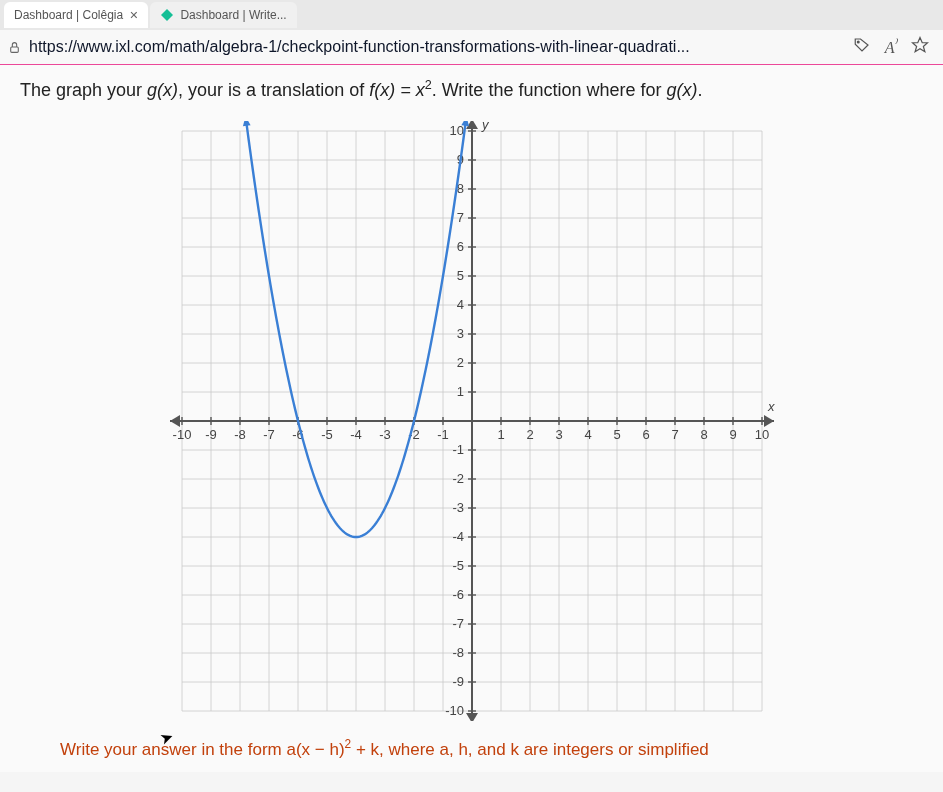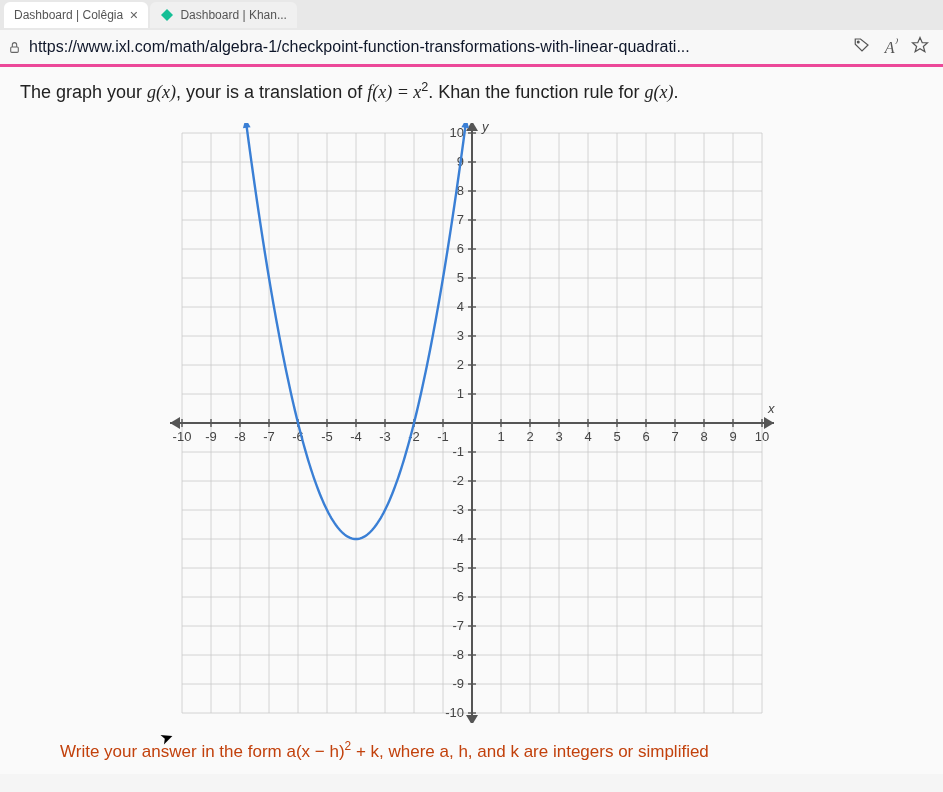--- a/index.html
+++ b/index.html
@@ -6,21 +6,21 @@
     body {
       font-family: Arial, sans-serif;
       background: #f5f5f5;
       width: 943px;
       height: 792px;
       overflow: hidden;
       position: relative;
     }
     .browser-chrome {
       background: #e8e8e8;
-      border-bottom: 3px solid #ec4899;
+      border-bottom: 1px solid #ec4899;
     }
     .tabs-row {
       display: flex;
       align-items: center;
       height: 30px;
       padding-left: 4px;
     }
     .tab {
       display: flex;
       align-items: center;
@@ -51,21 +51,21 @@
     .content {
       padding: 12px 20px;
       background: #fafafa;
     }
     .question-text {
       font-size: 18px;
       color: #222;
       margin-bottom: 10px;
       line-height: 1.4;
     }
-    .math-i { font-style: italic; font-family: Liberation Serif, serif; }
+    .math-i { font-style: italic; font-family: Liberation Sans, sans-serif; }
     .sup { font-size: 0.7em; vertical-align: super; }
     .graph-wrap {
       display: flex;
       justify-content: center;
       padding: 8px 0 12px 0;
     }
     .graph {
       position: relative;
       width: 640px;
       height: 600px;
@@ -96,21 +96,21 @@
     <div class="tab active">
       <span>Dashboard | Colêgia</span>
       <span class="close-x">✕</span>
     </div>
     <div class="tab">
       <span class="fav-icon">
         <svg width="14" height="14" viewBox="0 0 14 14">
             <polygon points="7,1 13,7 7,13 1,7" fill="#14bf96"></polygon>
           </svg>
       </span>
-      <span>Dashboard | Khan...</span>
+      <span>Dashboard | Write...</span>
     </div>
   </div>
   <div class="address-row">
     <span class="lock-area">
       <svg width="13" height="13" viewBox="0 0 24 24" fill="none" stroke="#666" stroke-width="2">
           <rect x="5" y="11" width="14" height="10" rx="2"></rect>
           <path d="M8 11V7a4 4 0 0 1 8 0v4"></path>
         </svg>
     </span>
     <span class="url-text">https://www.ixl.com/math/algebra-1/checkpoint-function-transformations-with-linear-quadrati...</span>
@@ -126,21 +126,21 @@
         <svg width="18" height="18" viewBox="0 0 24 24" fill="none" stroke="#555" stroke-width="1.6">
             <polygon points="12,2 15,9 22,9 16.5,14 18.5,21 12,17 5.5,21 7.5,14 2,9 9,9"></polygon>
           </svg>
       </span>
     </div>
   </div>
 </div>
 
 <div class="content">
   <div class="question-text">
-    <span>The graph your </span><span class="math-i">g(x)</span><span>, your is a translation of </span><span class="math-i">f(x) = x</span><span class="sup">2</span><span>. Khan the function rule for </span><span class="math-i">g(x)</span><span>.</span>
+    <span>The graph your </span><span class="math-i">g(x)</span><span>, your is a translation of </span><span class="math-i">f(x) = x</span><span class="sup">2</span><span>. Write the function where for </span><span class="math-i">g(x)</span><span>.</span>
   </div>
 
   <div class="graph-wrap">
     <div class="graph">
       <svg id="graph-svg" width="640" height="600" viewBox="0 0 640 600">
           <line x1="30" y1="590" x2="30" y2="10" stroke="#c9c9c9" stroke-width="0.8"></line>
           <line x1="59" y1="590" x2="59" y2="10" stroke="#c9c9c9" stroke-width="0.8"></line>
           <line x1="88" y1="590" x2="88" y2="10" stroke="#c9c9c9" stroke-width="0.8"></line>
           <line x1="117" y1="590" x2="117" y2="10" stroke="#c9c9c9" stroke-width="0.8"></line>
           <line x1="146" y1="590" x2="146" y2="10" stroke="#c9c9c9" stroke-width="0.8"></line>

